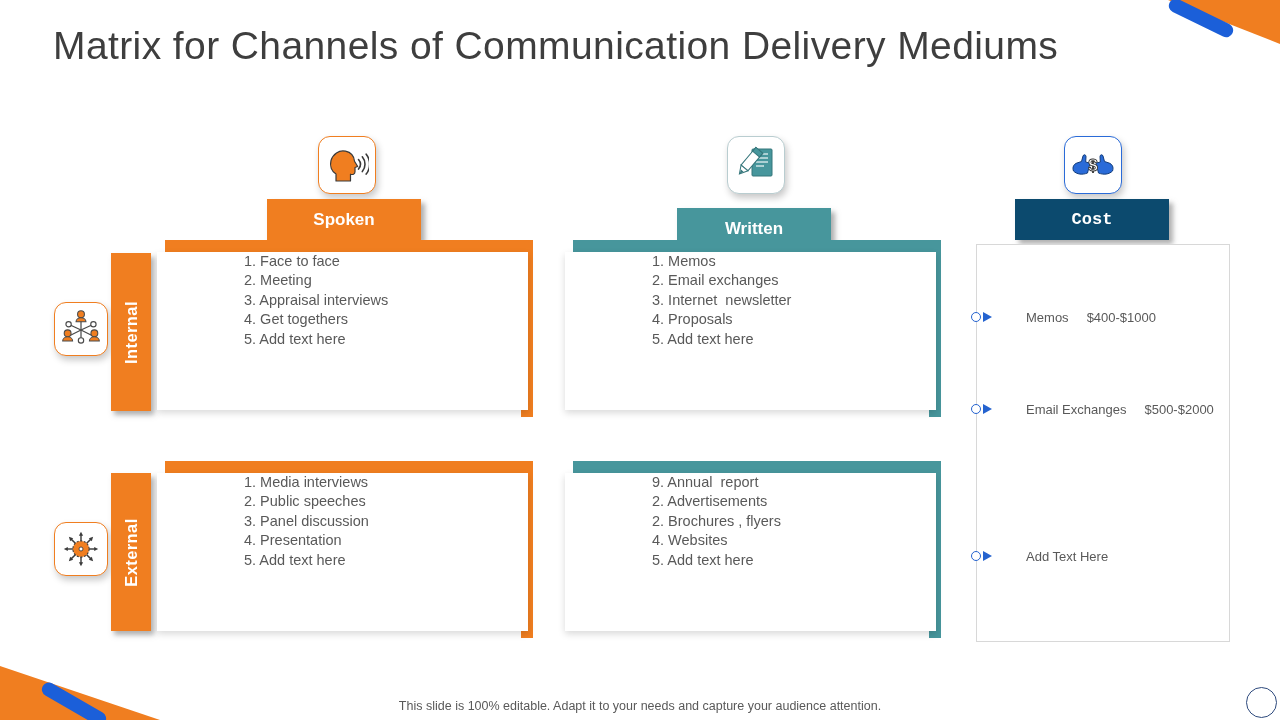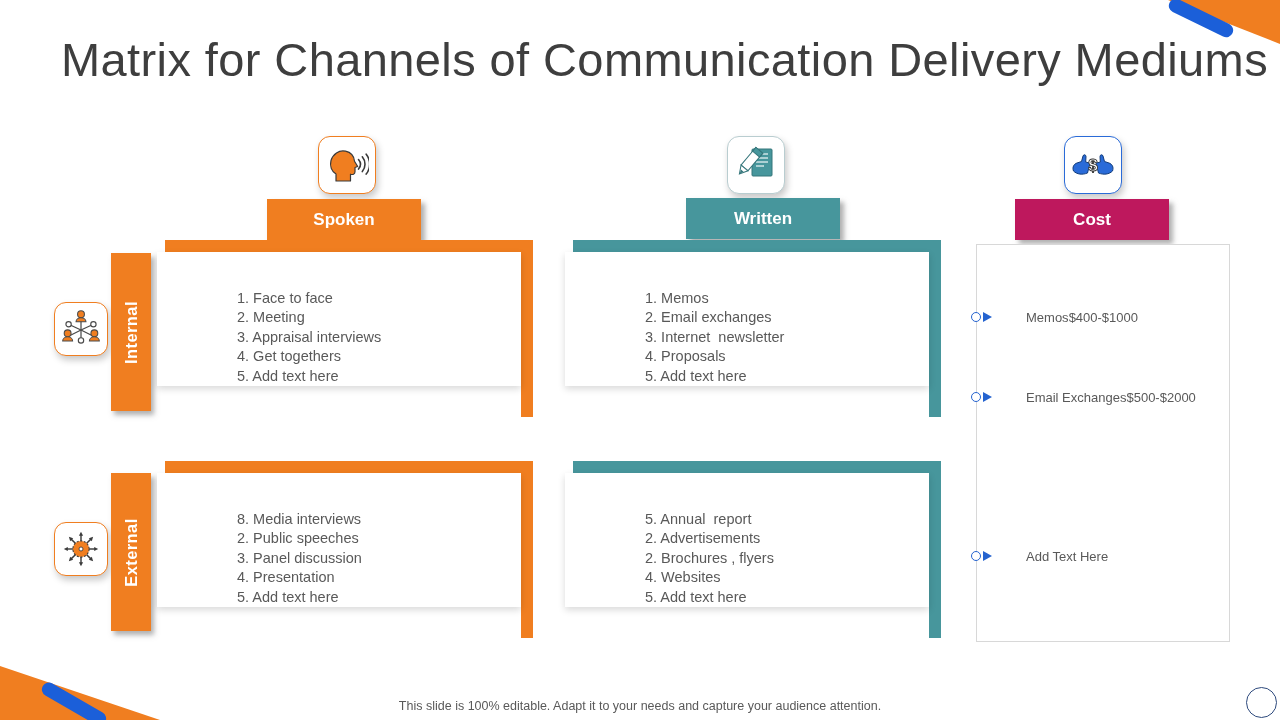--- a/index.html
+++ b/index.html
@@ -3,22 +3,22 @@
 <meta charset="utf-8">
 <style>
   html,body { margin:0; padding:0; background:#fff; }
   .slide {
     position:relative; width:1280px; height:720px; overflow:hidden;
     background:#ffffff; font-family:"Liberation Sans", sans-serif;
   }
 
   
   .title {
-    position:absolute; left:49px; top:20px; margin:12px;
-    font-size:47px; font-weight:400; color:#3e3e3e; letter-spacing:0.4px;
+    position:absolute; left:49px; top:20px; margin:4px;
+    font-size:39px; font-weight:400; color:#3e3e3e; letter-spacing:0.4px;
     white-space:nowrap;
   }
   .subtitle {
     position:absolute; left:50px; top:78px; margin:0;
     font-size:12px; color:#575757; white-space:nowrap;
   }
   .footer {
     position:absolute; left:0; right:0; top:699px; text-align:center;
     font-size:12.5px; color:#595959;
   }
@@ -53,22 +53,22 @@
   .row-icon-box.external { top:522px; }
 
   
   .col-header {
     position:absolute; width:154px; height:41px;
     display:flex; align-items:center; justify-content:center;
     color:#fff; font-size:17px; font-weight:bold;
     box-shadow:4px 4px 5px rgba(110,110,110,0.55);
   }
   .col-header.spoken  { left:267px; top:199px; background:#f07e20; }
-  .col-header.written { left:677px; top:198px; background:#47969c;margin-left:9px; }
-  .col-header.cost    { left:1015px; top:199px; background:#be185d; }
+  .col-header.written { left:677px; top:208px; background:#47969c; }
+  .col-header.cost    { left:1015px; top:199px; background:#0c4a6e;font-family:Liberation Mono, monospace; }
 
   
   .row-bar {
     position:absolute; left:111px; width:40px; height:158px; background:#f07e20;
     display:flex; align-items:center; justify-content:center;
     box-shadow:3px 4px 5px rgba(100,100,100,0.5);
   }
   .row-bar.internal { top:253px; }
   .row-bar.external { top:473px; }
   .row-bar span {
@@ -80,44 +80,44 @@
   .cell { position:absolute; width:376px; height:183px; }
   .cell.col-spoken  { left:157px; }
   .cell.col-written { left:565px; }
   .cell.row-internal { top:240px; }
   .cell.row-external { top:461px; }
   .cell .bar-top   { position:absolute; left:8px; top:0; width:368px; height:12px; }
   .cell .bar-right { position:absolute; left:364px; top:0; width:12px; height:177px; }
   .cell.col-spoken  .bar-top, .cell.col-spoken  .bar-right { background:#f07e20; }
   .cell.col-written .bar-top, .cell.col-written .bar-right { background:#47969c; }
   .cell .cell-box {
-    position:absolute; left:0; top:12px; width:364px; height:134px; background:#fff;
-    box-shadow:0 3px 7px rgba(0,0,0,0.15); display:flex; align-items:flex-end;
+    position:absolute; left:0; top:12px; width:364px; height:158px; background:#fff;
+    box-shadow:0 3px 7px rgba(0,0,0,0.15); display:flex; align-items:flex-start;padding-left:7px;
   }
   .cell-list { padding-left:80px; font-size:14.5px; color:#595959; line-height:19.4px; }
   .list-line { white-space:pre-wrap; }
 
   
   .cost-panel {
     position:absolute; left:976px; top:244px; width:254px; height:398px;
     background:#fff; border:1px solid #d8d8d8; box-sizing:border-box;
   }
   .cost-row { position:absolute; left:-6px; display:flex; align-items:center; height:20px; }
-  .cost-row.r0 { top:62px; } .cost-row.r1 { top:142px; }
+  .cost-row.r0 { top:62px; } .cost-row.r1 { top:154px; }
   .cost-row.r2 { top:223px; } .cost-row.r3 { top:301px; }
   .bullet { display:flex; align-items:center; }
   .bullet-circle {
     width:8px; height:8px; border:1.5px solid #2563cf; border-radius:50%;
     background:#fff; margin-right:2px;
   }
   .bullet-tri {
     width:0; height:0; border-top:5.5px solid transparent;
     border-bottom:5.5px solid transparent; border-left:9px solid #2563cf;
   }
-  .cost-text { margin-left:34px; display:flex; gap:0; font-size:13px; color:#595959; white-space:nowrap; }
+  .cost-text { margin-left:34px; display:flex; gap:18px; font-size:13px; color:#595959; white-space:nowrap; }
 </style>
 </head>
 <body>
 
 <div class="slide">
 
   <svg class="tr-triangle" width="112" height="44">
     <polygon points="0,0 112,0 112,44" fill="#f07e20"></polygon>
   </svg>
   <div class="blue-bar tr-bluebar"></div>
@@ -261,34 +261,34 @@
           <div class="list-line">4. Proposals</div>
           <div class="list-line">5. Add text here</div>
         </div>
     </div>
   </div>
   <div class="cell col-spoken row-external">
     <div class="bar-top"></div>
     <div class="bar-right"></div>
     <div class="cell-box">
       <div class="cell-list">
-          <div class="list-line">8. Media interviews</div>
+          <div class="list-line">1. Media interviews</div>
           <div class="list-line">2. Public speeches</div>
           <div class="list-line">3. Panel discussion</div>
           <div class="list-line">4. Presentation</div>
           <div class="list-line">5. Add text here</div>
         </div>
     </div>
   </div>
   <div class="cell col-written row-external">
     <div class="bar-top"></div>
     <div class="bar-right"></div>
     <div class="cell-box">
       <div class="cell-list">
-          <div class="list-line">5. Annual  report</div>
+          <div class="list-line">9. Annual  report</div>
           <div class="list-line">2. Advertisements</div>
           <div class="list-line">2. Brochures , flyers</div>
           <div class="list-line">4. Websites</div>
           <div class="list-line">5. Add text here</div>
         </div>
     </div>
   </div>
 
   <div class="cost-panel">
     <div class="cost-row r0">

